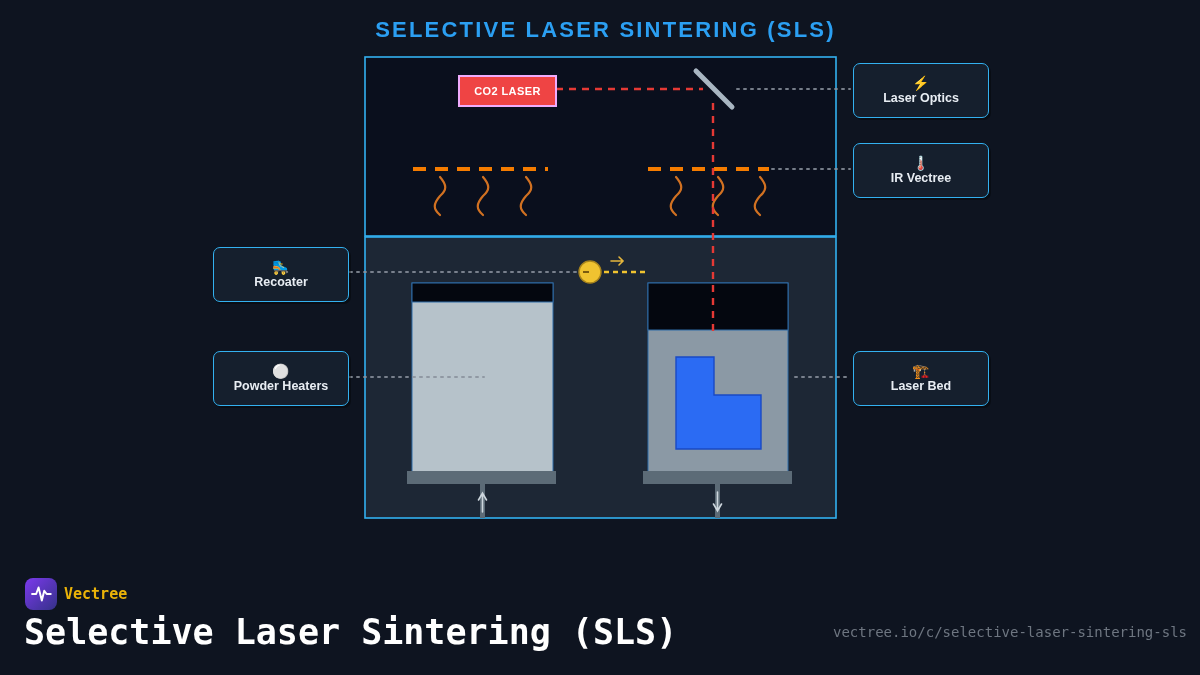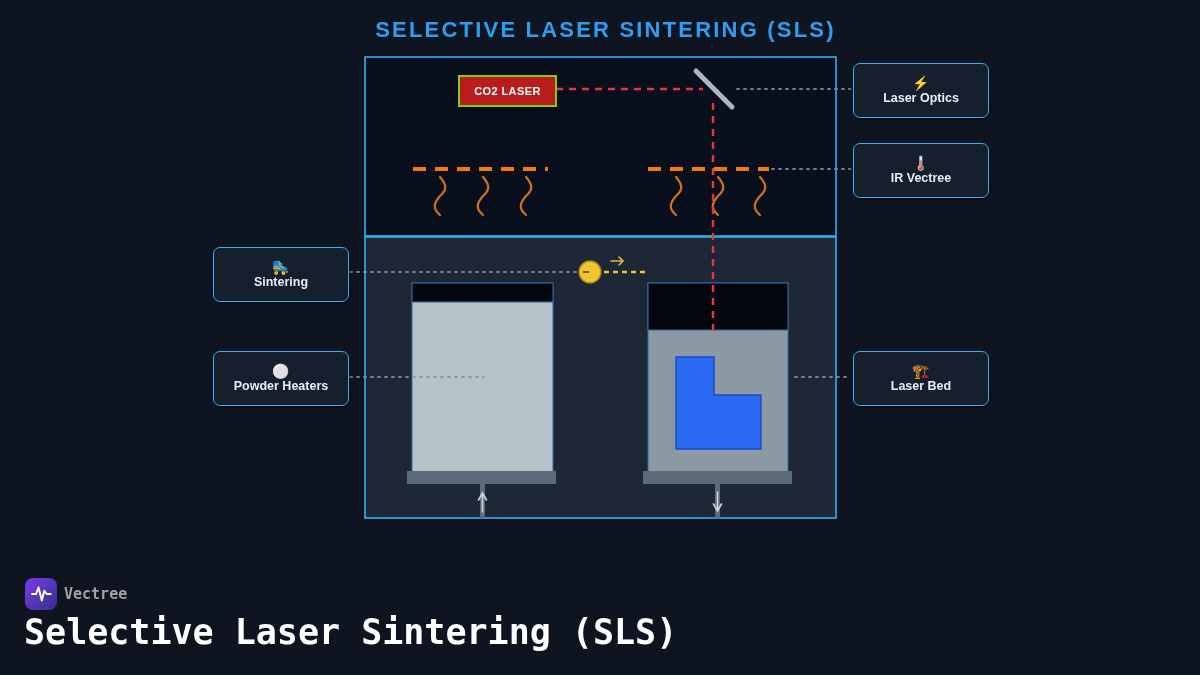--- a/index.html
+++ b/index.html
@@ -32,29 +32,29 @@
     box-shadow:2px 2px 0 rgba(0,0,0,.35);}
   .node .icon{font-size:14px;line-height:1;}
   .node .lbl{color:#e8edf3;font-weight:700;font-size:12.5px;line-height:1;}
   .n-laser-optics{left:853px;top:63px;}
   .n-ir-heaters{left:853px;top:143px;}
   .n-build-bed{left:853px;top:351px;}
   .n-recoater{left:213px;top:247px;}
   .n-powder-supply{left:213px;top:351px;}
 
   
-  .co2{position:absolute;left:458px;top:75px;width:95px;height:28px;background:#b91c1c;
-    border:2px solid #84cc16;color:#ffffff;font-size:11px;font-weight:700;letter-spacing:.4px;
+  .co2{position:absolute;left:458px;top:75px;width:95px;height:28px;background:#ef4444;
+    border:2px solid #f0abfc;color:#ffffff;font-size:11px;font-weight:700;letter-spacing:.4px;
     display:flex;align-items:center;justify-content:center;}
 
   
   .logo{position:absolute;left:25px;top:578px;width:32px;height:32px;border-radius:8px;
     background:linear-gradient(135deg,#7c3aed,#343188);
     display:flex;align-items:center;justify-content:center;}
-  .brand{position:absolute;left:64px;top:585px;color:#a3a3a3;
+  .brand{position:absolute;left:64px;top:585px;color:#eab308;
     font-family:"DejaVu Sans Mono",monospace;font-weight:700;font-size:15px;}
   .big-title{position:absolute;left:24px;top:612px;color:#ffffff;
     font-family:"DejaVu Sans Mono",monospace;font-weight:700;font-size:35px;letter-spacing:0;}
   .page-url{position:absolute;right:24px;top:624px;color:#6e7681;
     font-family:"DejaVu Sans Mono",monospace;font-size:14px;}
 </style>
 </head>
 <body>
 
 <div class="stage">
@@ -123,32 +123,33 @@
   <div class="node n-laser-optics">
     <span class="icon">⚡</span>
     <span class="lbl">Laser Optics</span>
   </div>
   <div class="node n-ir-heaters">
     <span class="icon">🌡️</span>
     <span class="lbl">IR Vectree</span>
   </div>
   <div class="node n-recoater">
     <span class="icon">🛼</span>
-    <span class="lbl">Sintering</span>
+    <span class="lbl">Recoater</span>
   </div>
   <div class="node n-powder-supply">
     <span class="icon">⚪</span>
     <span class="lbl">Powder Heaters</span>
   </div>
   <div class="node n-build-bed">
     <span class="icon">🏗️</span>
     <span class="lbl">Laser Bed</span>
   </div>
 
   <div class="logo">
     <svg width="26" height="26" viewBox="0 0 32 32">
       <polyline points="5,16 10,16 13,8 17,24 20,12 23,16 28,16" fill="none" stroke="#ffffff" stroke-width="2.4" stroke-linecap="round" stroke-linejoin="round"></polyline>
     </svg>
   </div>
   <div class="brand">Vectree</div>
   <div class="big-title">Selective Laser Sintering (SLS)</div>
+  <div class="page-url">vectree.io/c/selective-laser-sintering-sls</div>
 
 </div>
 
 </body></html>

